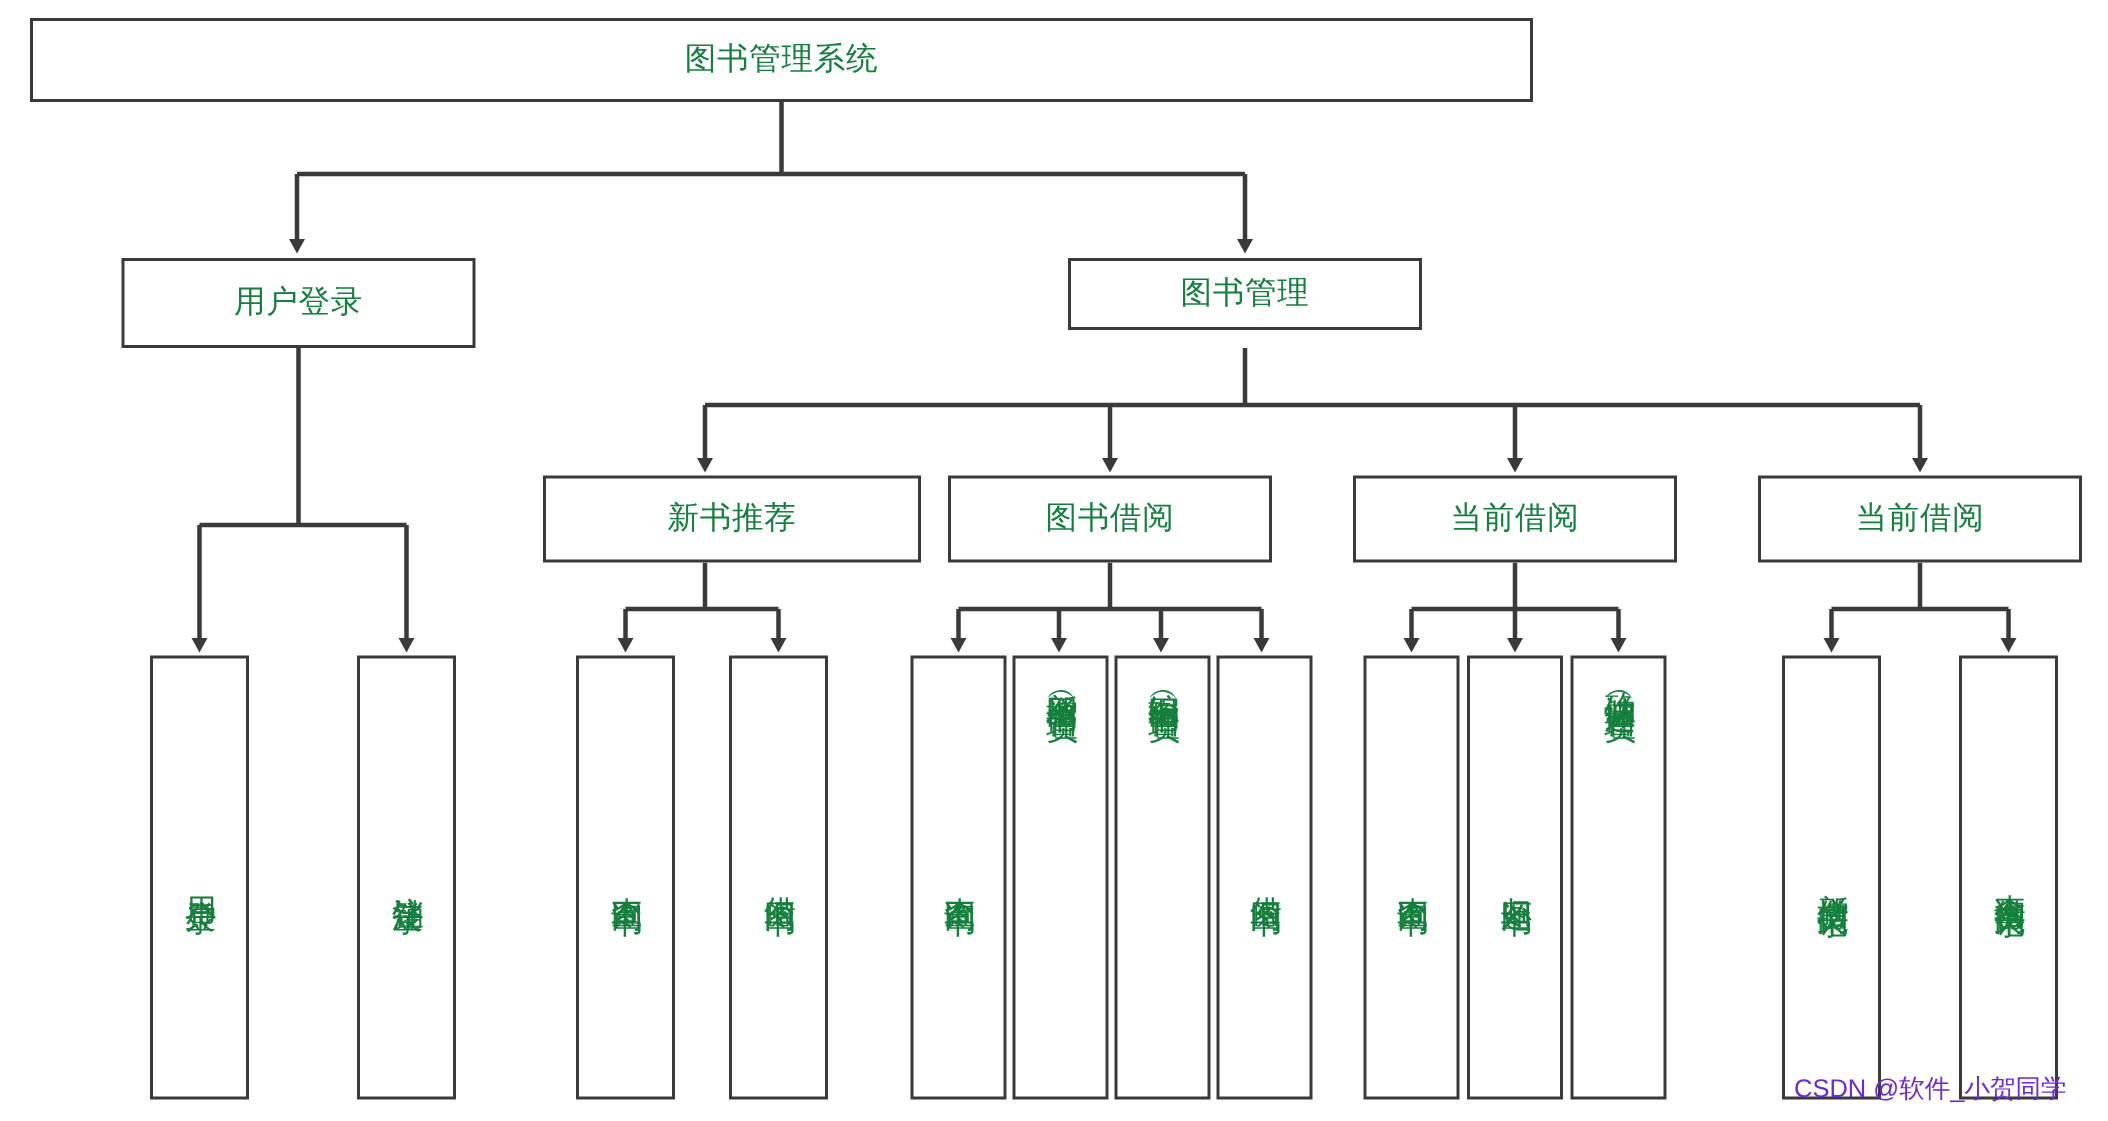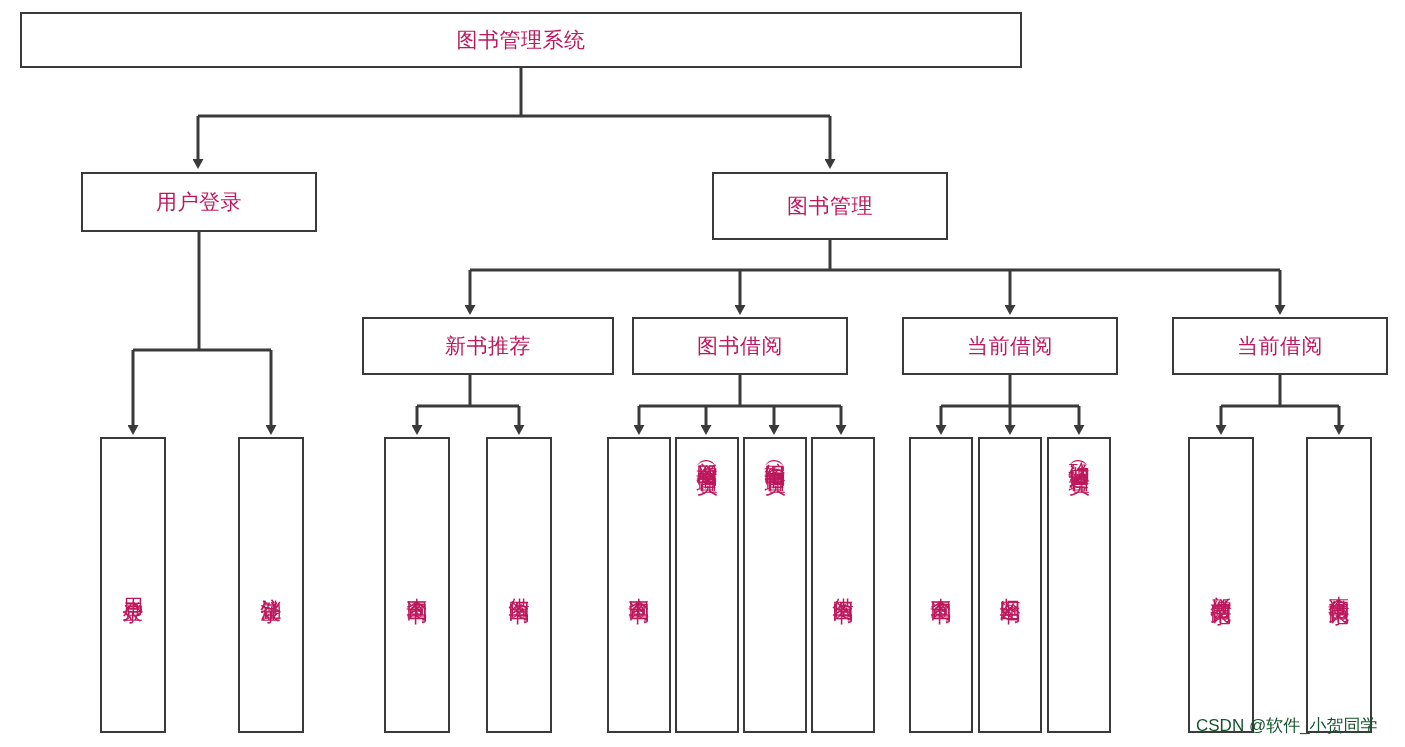--- a/index.html
+++ b/index.html
@@ -26,21 +26,21 @@
     pointer-events: none;
   }
   .node {
     position: absolute;
     box-sizing: border-box;
     background: #ffffff;
     border: 2px solid #3a3a3a;
     display: flex;
     align-items: center;
     justify-content: center;
-    color: #be185d;
+    color: #15803d;
   }
   .node .label {
     display: block;
     text-align: center;
     line-height: 1.18;
     white-space: nowrap;
   }
   
   .node.horiz .label {
     font-size: 21px;
@@ -58,21 +58,21 @@
     line-height: 1.05;
     letter-spacing: 2px;
   }
   
   .node.vert.centered {
     align-items: center;
     padding-top: 0;
   }
   #watermark {
     position: absolute;
-    color: #14532d;
+    color: #6d28d9;
     font-size: 17px;
     white-space: nowrap;
     left: 1196px;
     top: 714px;
   }
 </style>
 </head>
 <body>
 
 <div id="canvas">
@@ -128,21 +128,21 @@
   </svg>
 
   <div class="node horiz" style="left:20px; top:12px; width:1002px; height:56px;">
     <span class="label">图书管理系统</span>
   </div>
 
   <div class="node horiz" style="left:81px; top:172px; width:236px; height:60px;">
     <span class="label">用户登录</span>
   </div>
 
-  <div class="node horiz" style="left:712px; top:172px; width:236px; height:68px;">
+  <div class="node horiz" style="left:712px; top:172px; width:236px; height:48px;">
     <span class="label">图书管理</span>
   </div>
 
   <div class="node horiz" style="left:362px; top:317px; width:252px; height:58px;">
     <span class="label">新书推荐</span>
   </div>
 
   <div class="node horiz" style="left:632px; top:317px; width:216px; height:58px;">
     <span class="label">图书借阅</span>
   </div>

